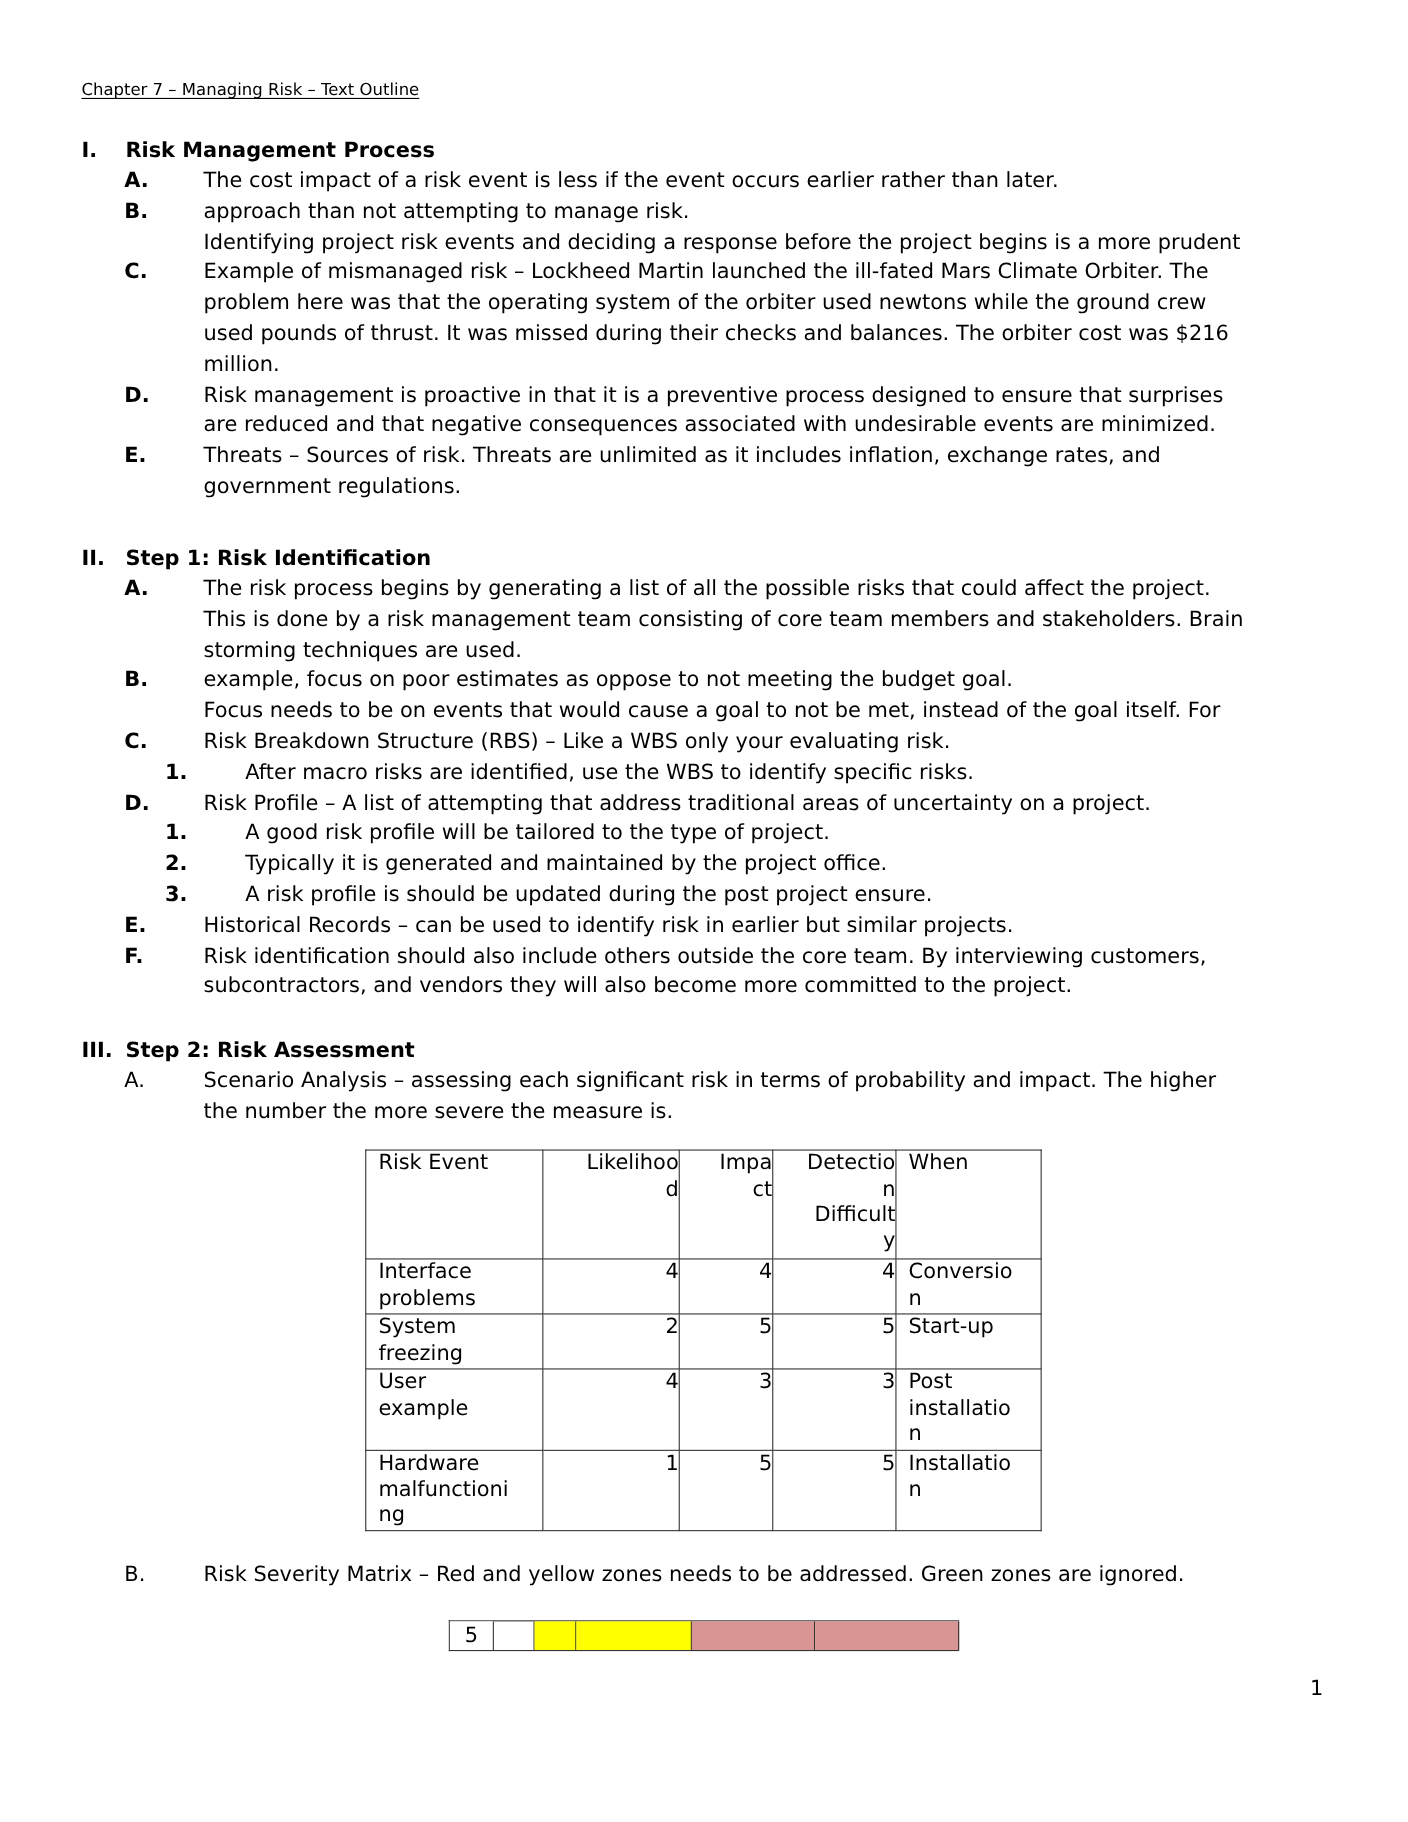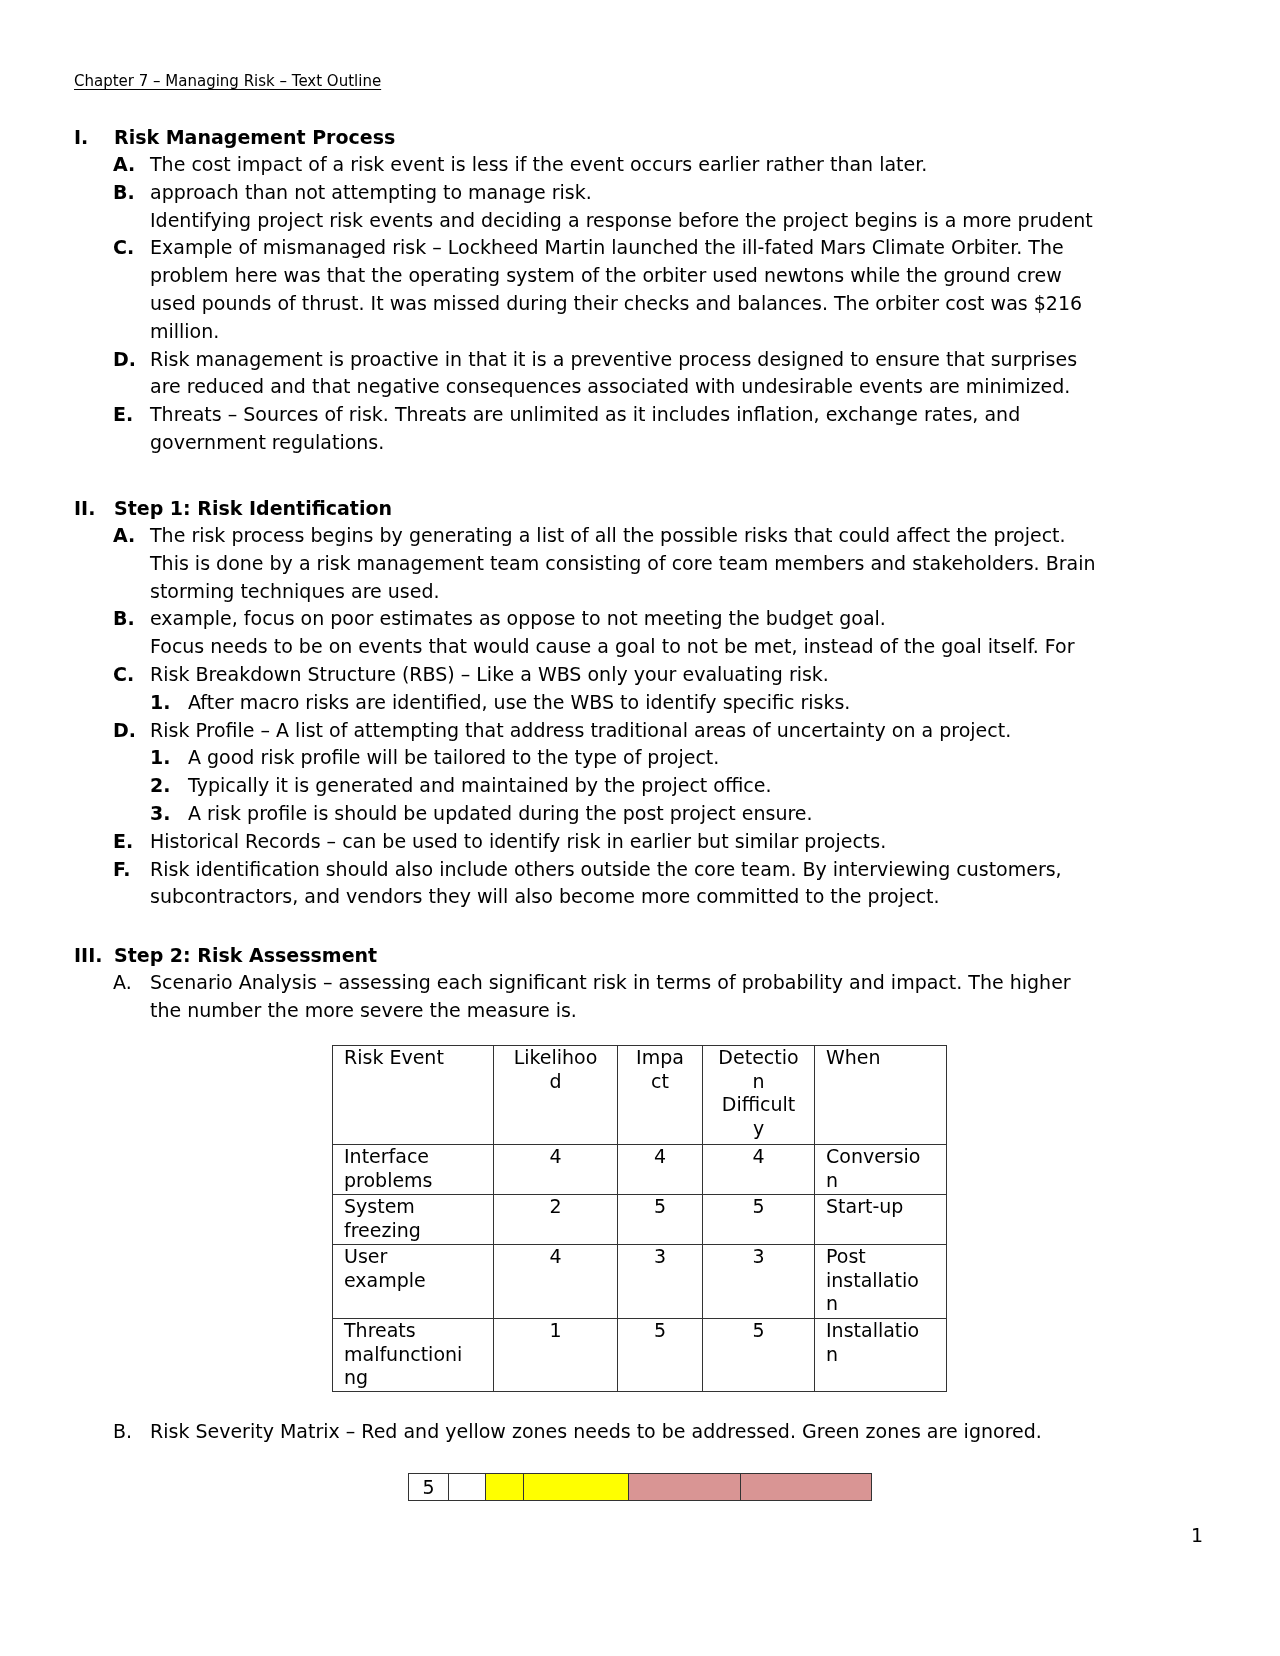--- a/index.html
+++ b/index.html
@@ -17,30 +17,30 @@
     .sec-head { display: flex; font-weight: bold; line-height: 28px; height: 28px; }
     .sec-num { width: 40px; flex: none; }
     .sec-title { white-space: nowrap; }
     .item { display: flex; line-height: 27.8px; padding-left: 39px; }
     .item .lbl { width: 37px; flex: none; font-weight: bold; }
     .item .lbl.plain { font-weight: normal; }
     .item .txt { flex: 1; }
     .sub { display: flex; line-height: 27.8px; padding-left: 76px; }
     .sub .lbl { width: 38px; flex: none; font-weight: bold; }
     .sub .txt { flex: 1; }
-    .txt .ln { display: block; white-space: nowrap; }
+    .txt .ln { display: block; white-space: nowrap; margin-left: 35px; }
 
     table.risk {
       position: absolute; left: 332px; top: 1045px; border-collapse: collapse;
       font-size: 19px; line-height: 23.5px;
     }
     table.risk td {
       border: 1.5px solid #333; vertical-align: top; padding: 0 0 0 11px;
     }
-    table.risk td.num { text-align: center; padding: 0; }
+    table.risk td.num { text-align: right; padding: 0; }
     table.risk td .ln { display: block; white-space: nowrap; }
 
     .matrix {
       position: absolute; left: 408px; top: 1473px; height: 26px; display: flex;
       border-top: 1.5px solid #333; border-bottom: 1.5px solid #333; border-left: 1.5px solid #333;
     }
     .matrix .cell {
       height: 26px; border-right: 1.5px solid #333; box-sizing: border-box;
       font-size: 19px; line-height: 26px; text-align: center;
     }
@@ -239,21 +239,21 @@
       <td class="num">3</td>
       <td class="num">3</td>
       <td>
         <span class="ln">Post</span>
         <span class="ln">installatio</span>
         <span class="ln">n</span>
       </td>
     </tr>
     <tr style="height:73px;">
       <td>
-        <span class="ln">Threats</span>
+        <span class="ln">Hardware</span>
         <span class="ln">malfunctioni</span>
         <span class="ln">ng</span>
       </td>
       <td class="num">1</td>
       <td class="num">5</td>
       <td class="num">5</td>
       <td>
         <span class="ln">Installatio</span>
         <span class="ln">n</span>
       </td>

